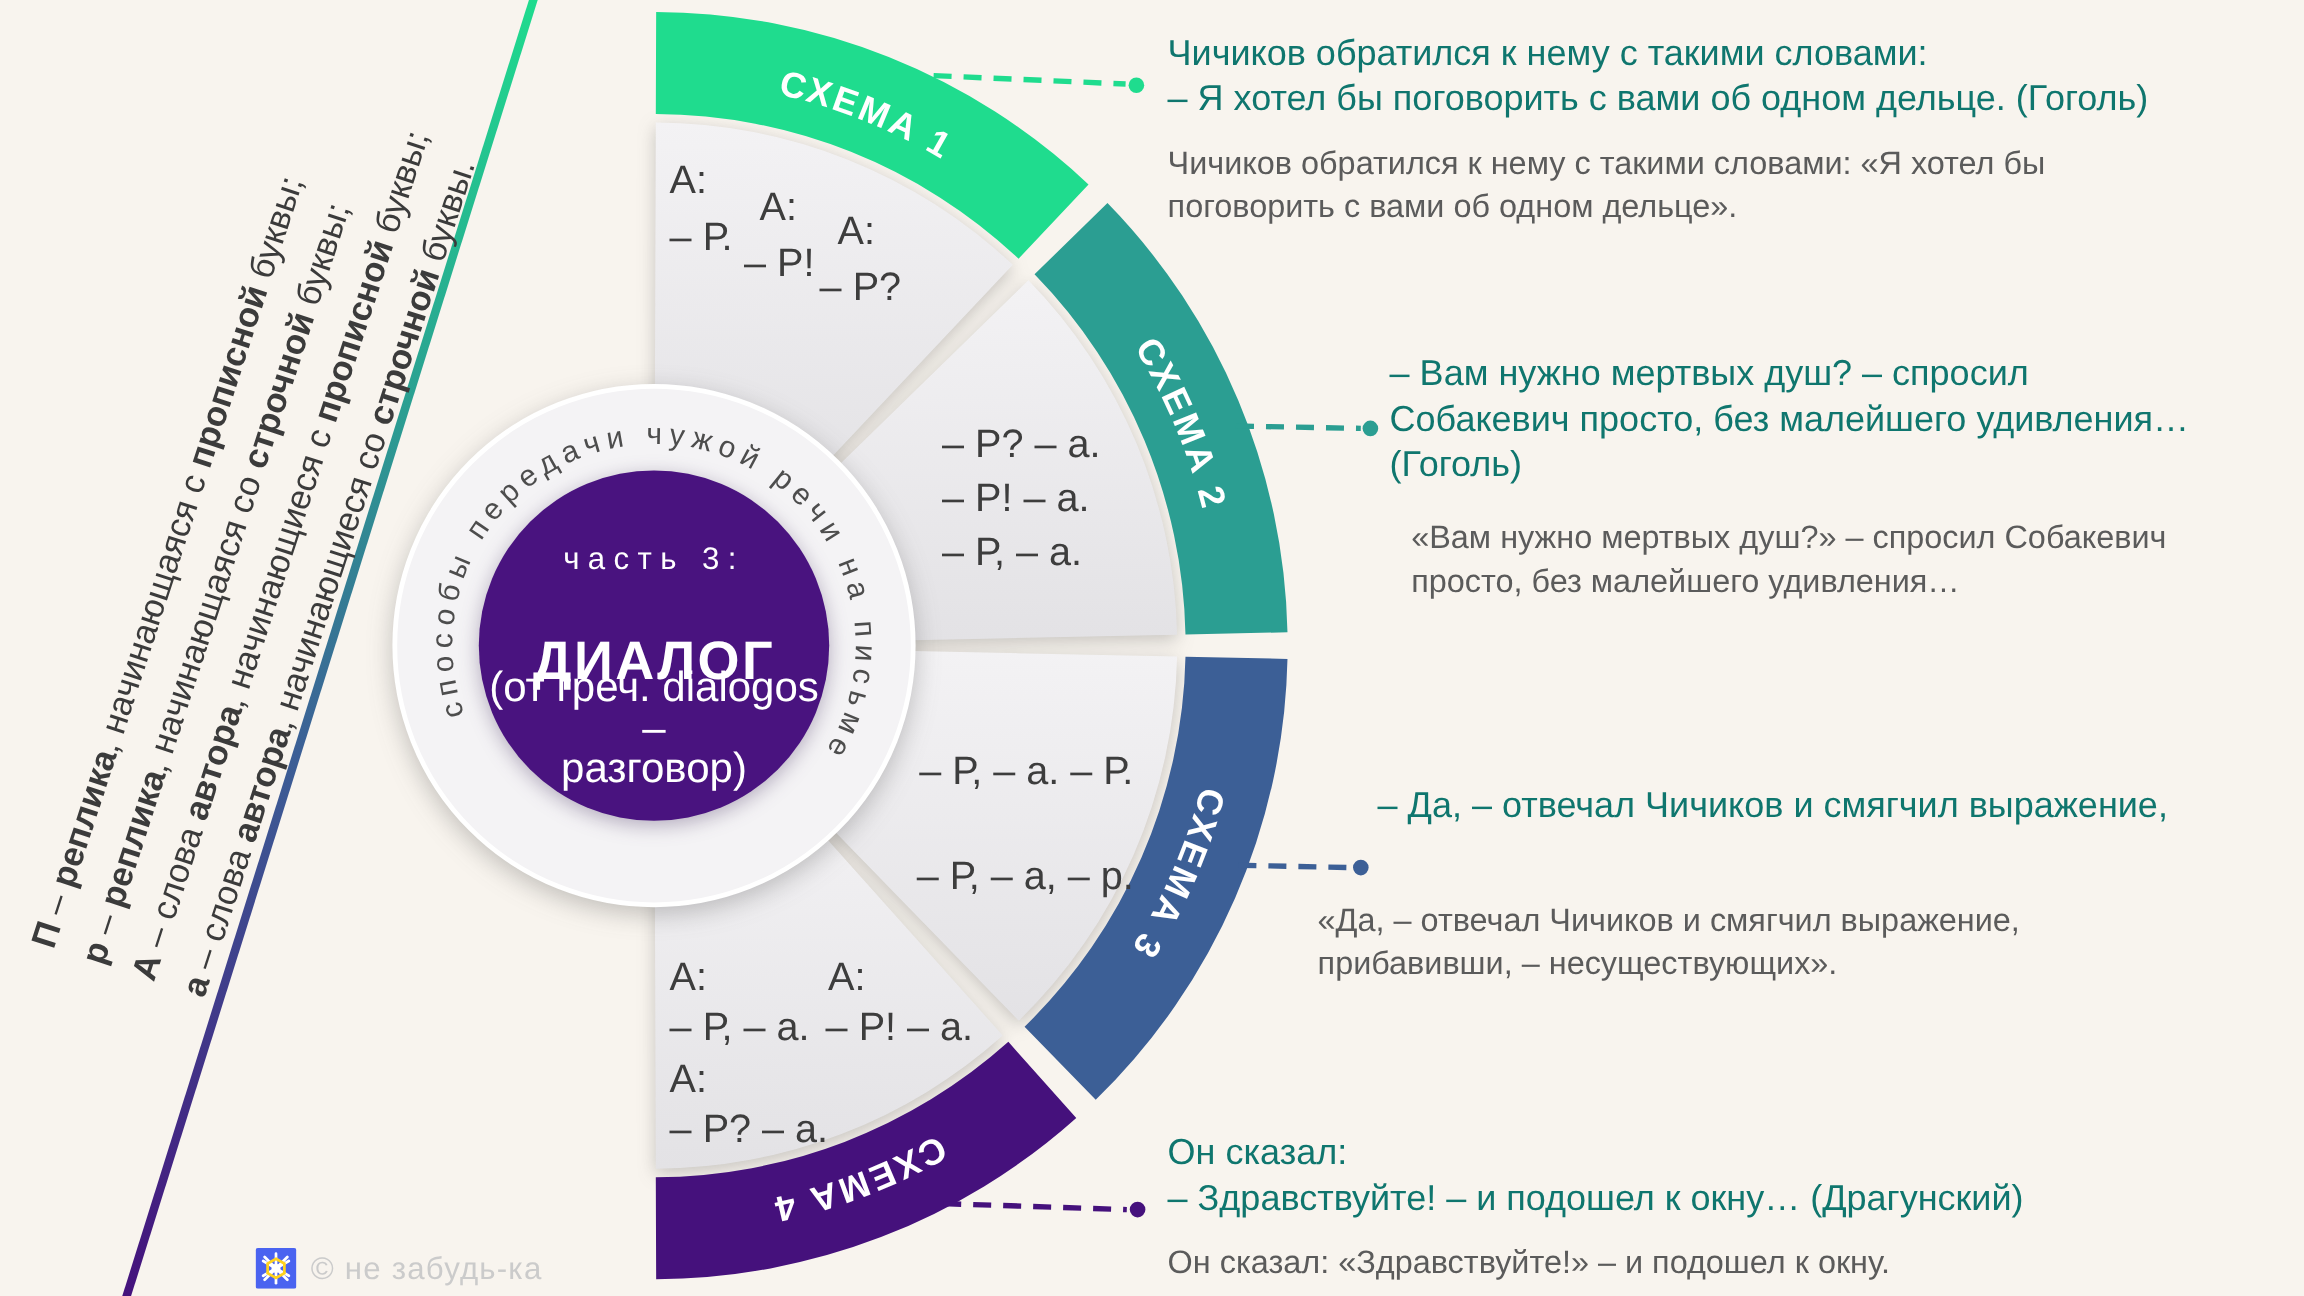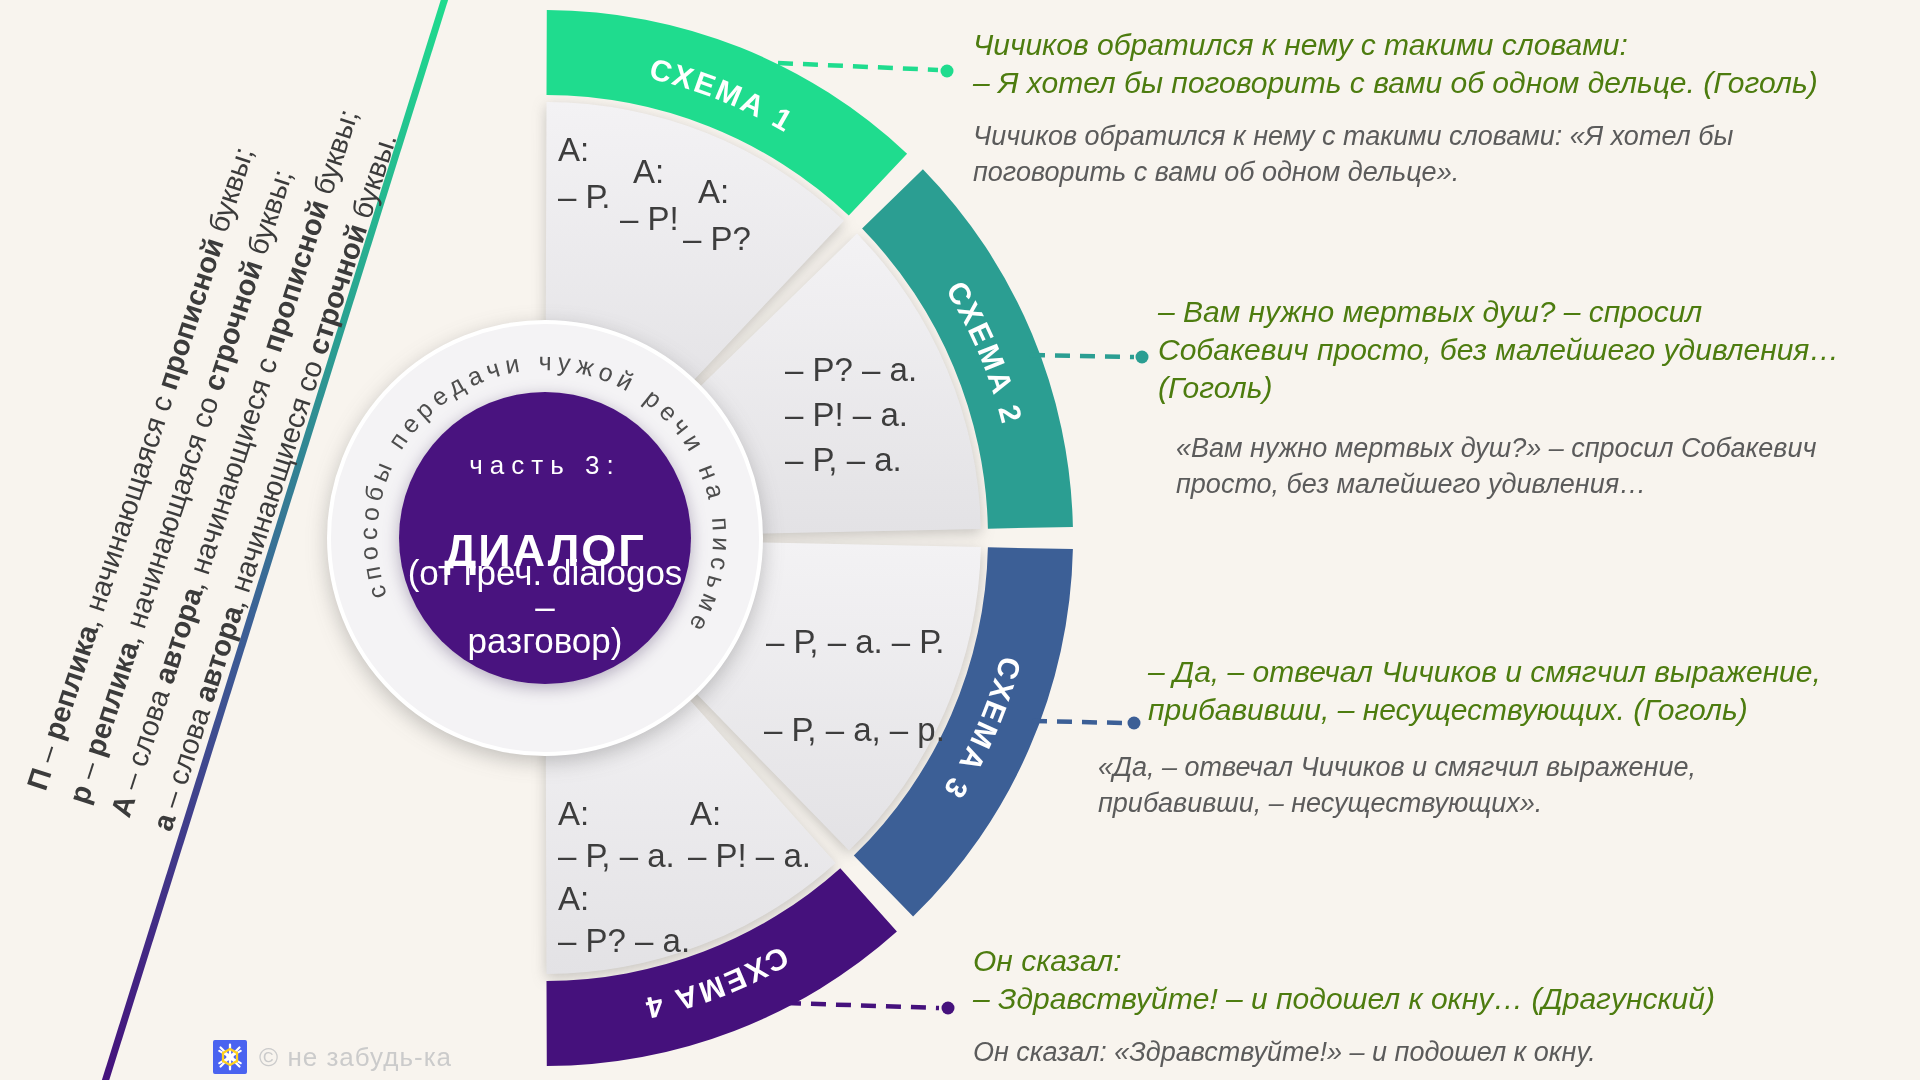--- a/index.html
+++ b/index.html
@@ -23,22 +23,22 @@
   
   .pat{position:absolute;z-index:2;font-size:33px;line-height:40px;color:#3d3d3d;white-space:nowrap;}
 
   
   .c-txt{position:absolute;left:395px;width:300px;text-align:center;color:#ffffff;z-index:3;}
   .c-part{top:450px;font-size:26px;letter-spacing:7px;}
   .c-title{top:490px;font-size:45px;font-weight:700;letter-spacing:2px;margin-top:35px;}
   .c-sub{top:556px;font-size:35px;line-height:34px;}
 
   
-  .ex{position:absolute;z-index:2;font-size:30px;line-height:38px;color:#4d7c0f;white-space:nowrap;font-style:italic;}
-  .ex-it{position:absolute;z-index:2;font-size:27px;line-height:36px;color:#5b5b5b;font-style:italic;white-space:nowrap;}
+  .ex{position:absolute;z-index:2;font-size:30px;line-height:38px;color:#0f766e;white-space:nowrap;}
+  .ex-it{position:absolute;z-index:2;font-size:27px;line-height:36px;color:#5b5b5b;white-space:nowrap;}
 
   
   .wm{position:absolute;left:213px;top:1040px;z-index:2;display:flex;align-items:center;gap:12px;justify-content:flex-end;}
   .wm-text{font-size:26px;color:#cbcbcb;letter-spacing:1px;}
   .wm-icon{width:34px;height:34px;display:block;}
 </style>
 </head>
 <body>
 
 <svg id="wheel" width="1920" height="1080" viewBox="0 0 1920 1080">
@@ -148,21 +148,20 @@
   <div>Собакевич просто, без малейшего удивления…</div>
   <div>(Гоголь)</div>
 </div>
 <div class="ex-it" style="left:1176px;top:430px">
   <div>«Вам нужно мертвых душ?» – спросил Собакевич</div>
   <div>просто, без малейшего удивления…</div>
 </div>
 
 <div class="ex" style="left:1148px;top:653px">
   <div>– Да, – отвечал Чичиков и смягчил выражение,</div>
-  <div>прибавивши, – несуществующих. (Гоголь)</div>
 </div>
 <div class="ex-it" style="left:1098px;top:749px">
   <div>«Да, – отвечал Чичиков и смягчил выражение,</div>
   <div>прибавивши, – несуществующих».</div>
 </div>
 
 <div class="ex" style="left:973px;top:942px">
   <div>Он сказал:</div>
   <div>– Здравствуйте! – и подошел к окну… (Драгунский)</div>
 </div>

